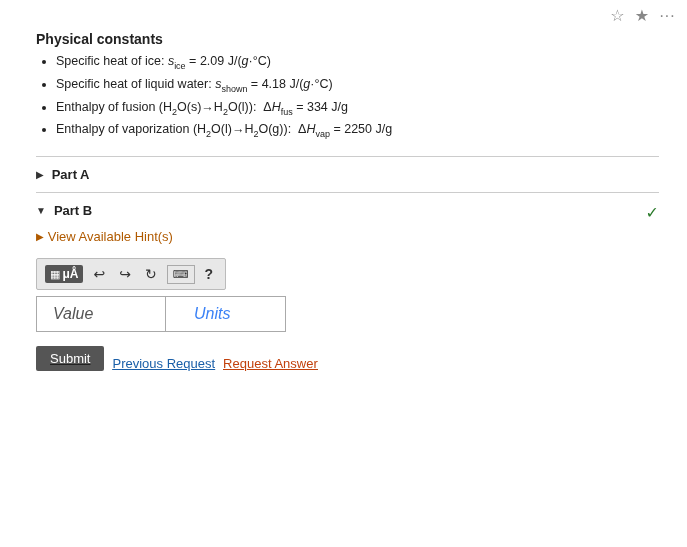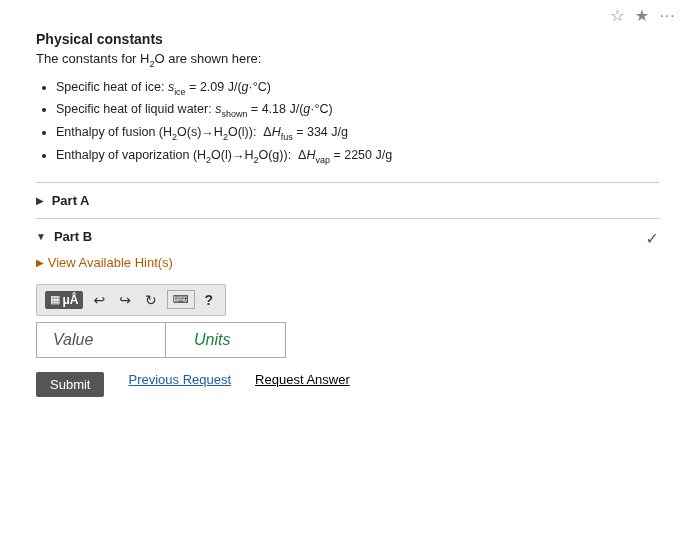--- a/index.html
+++ b/index.html
@@ -170,48 +170,49 @@
       min-width: 130px;
       background: #fff;
       cursor: text;
     }
     .answer-units-box {
       border: 1px solid #aaa;
       border-left: none;
       padding: 8px 28px;
       font-size: 16px;
       font-style: italic;
-      color: #15803d;
+      color: #3b82f6;
       min-width: 120px;
       background: #fff;
       cursor: pointer;
     }
     
     .submit-row {
       display: flex;
-      align-items: flex-start;
-      gap: 24px;
+      align-items: flex-end;
+      gap: 8px;
+      text-decoration: underline;
     }
     .submit-btn {
       background: #555;
       color: #fff;
       border: none;
       padding: 5px 14px;
       font-size: 13px;
       cursor: pointer;
       border-radius: 2px;
     }
     .prev-answers-link {
       color: #1a5fa8;
       font-size: 13px;
       text-decoration: underline;
       cursor: pointer;
     }
     .request-answer-link {
-      color: #000000;
+      color: #c2410c;
       font-size: 13px;
       text-decoration: underline;
       cursor: pointer;
     }
     sub, sup {
       font-size: 9px;
     }
   </style>
 </head>
 <body>
@@ -220,23 +221,20 @@
 
   <div class="top-bar">
     <span class="top-bar-icon">☆</span>
     <span class="top-bar-icon">★</span>
     <span class="top-bar-icon">···</span>
   </div>
 
   <div class="main-content">
 
     <div class="section-title">Physical constants</div>
-    <div class="subtitle">
-      The constants for H<sub>2</sub>O are shown here:
-    </div>
     <ul class="bullet-list">
       <li>
         Specific heat of ice: <i>s</i><sub>ice</sub> = 2.09 J/(<i>g</i>·°C)
       </li>
       <li>
         Specific heat of liquid water: <i>s</i><sub>shown</sub> = 4.18 J/(<i>g</i>·°C)
       </li>
       <li>
         Enthalpy of fusion (H<sub>2</sub>O(s)→H<sub>2</sub>O(l)):&nbsp; Δ<i>H</i><sub>fus</sub> = 334 J/g
       </li>

